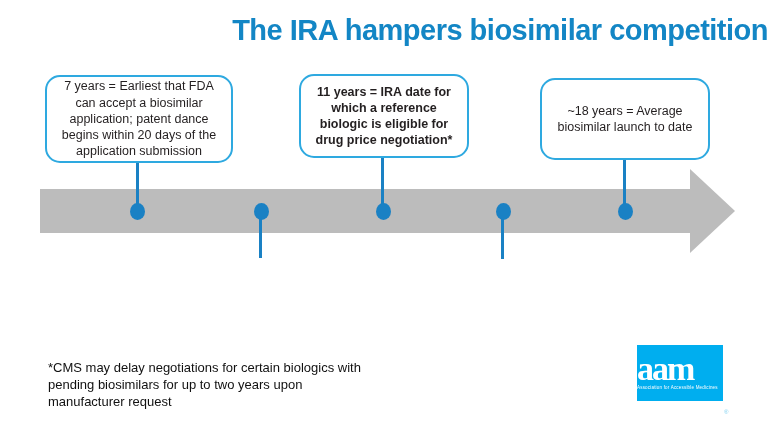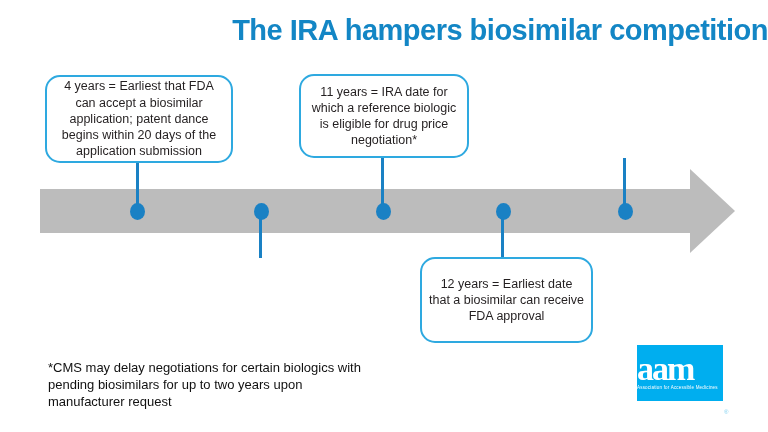--- a/index.html
+++ b/index.html
@@ -51,21 +51,21 @@
     position:absolute;
     background:#ffffff;
     border:2px solid var(--box-border-blue);
     border-radius:15px;
     display:flex;align-items:center;justify-content:center;
     text-align:center;
     color:var(--text-dark);
     font-size:12.5px;line-height:1.3;
     padding:4px 7px;
   }
-  .callout.emph{font-weight:normal;border-radius:15px;}
+  .callout.emph{font-weight:bold;border-radius:15px;}
   .boxA{left:45px; top:75px; width:188px;height:88px;}
   .boxB{left:299px;top:74px; width:170px;height:84px;}
   .boxC{left:540px;top:78px; width:170px;height:82px;}
   .boxD{left:172px;top:256px;width:173px;height:89px;}
   .boxE{left:420px;top:257px;width:173px;height:86px;}
   
   .footnote{
     position:absolute;left:48px;top:360px;width:332px;
     font-size:13px;line-height:1.3;color:#111111;
   }
@@ -104,27 +104,27 @@
   <div class="connector c4"></div>
   <div class="connector c5"></div>
 
   <div class="dot d1"></div>
   <div class="dot d2"></div>
   <div class="dot d3"></div>
   <div class="dot d4"></div>
   <div class="dot d5"></div>
 
   <div class="callout boxA">
-    <span>4 years = Earliest that FDA can accept a biosimilar application; patent dance begins within 20 days of the application submission</span>
+    <span>7 years = Earliest that FDA can accept a biosimilar application; patent dance begins within 20 days of the application submission</span>
   </div>
   <div class="callout boxB emph">
     <span>11 years = IRA date for which a reference biologic is eligible for drug price negotiation*</span>
   </div>
-  <div class="callout boxE">
-    <span>12 years = Earliest date that a biosimilar can receive FDA approval</span>
+  <div class="callout boxC">
+    <span>~18 years = Average biosimilar launch to date</span>
   </div>
 
   <p class="footnote">*CMS may delay negotiations for certain biologics with pending biosimilars for up to two years upon manufacturer request</p>
 
   <div class="logo">
     <div class="logo-wordmark">aam</div>
     <div class="logo-tagline">Association for Accessible Medicines</div>
   </div>
   <span class="logo-reg">®</span>
 

